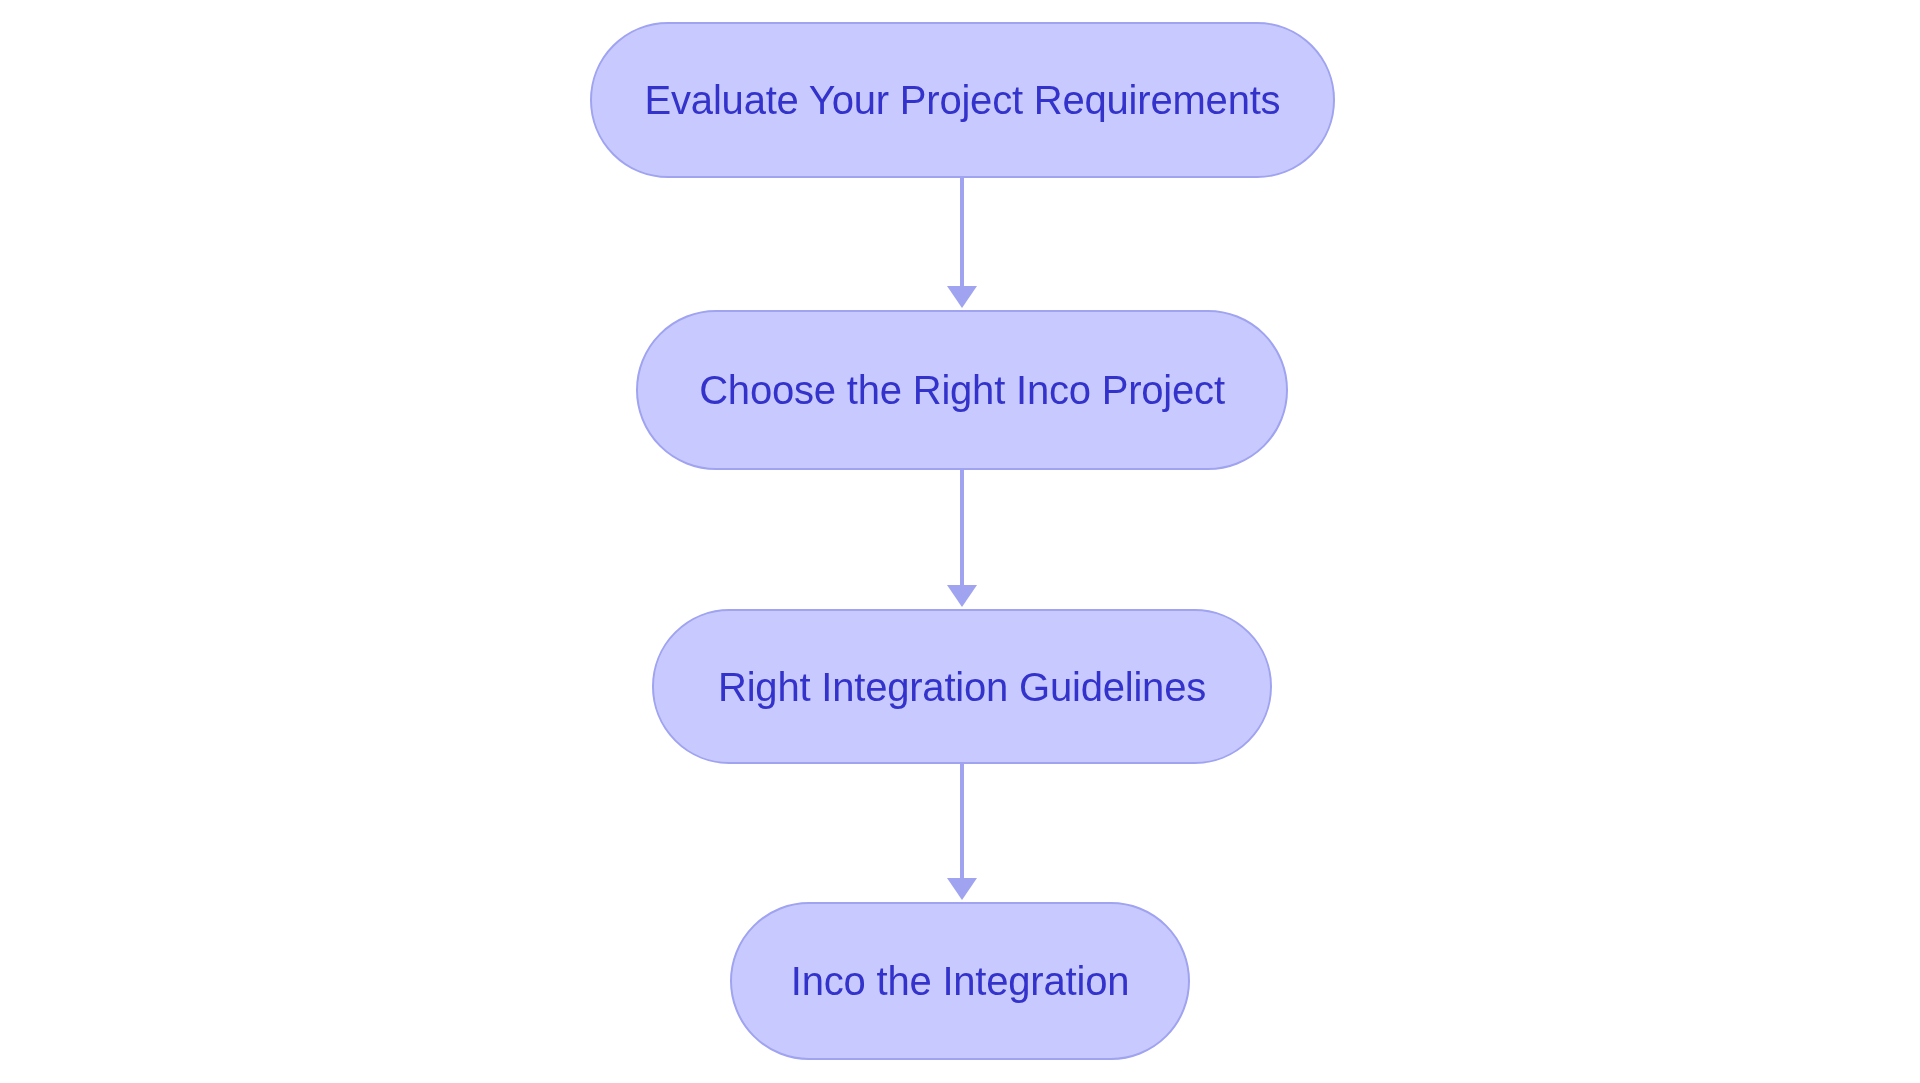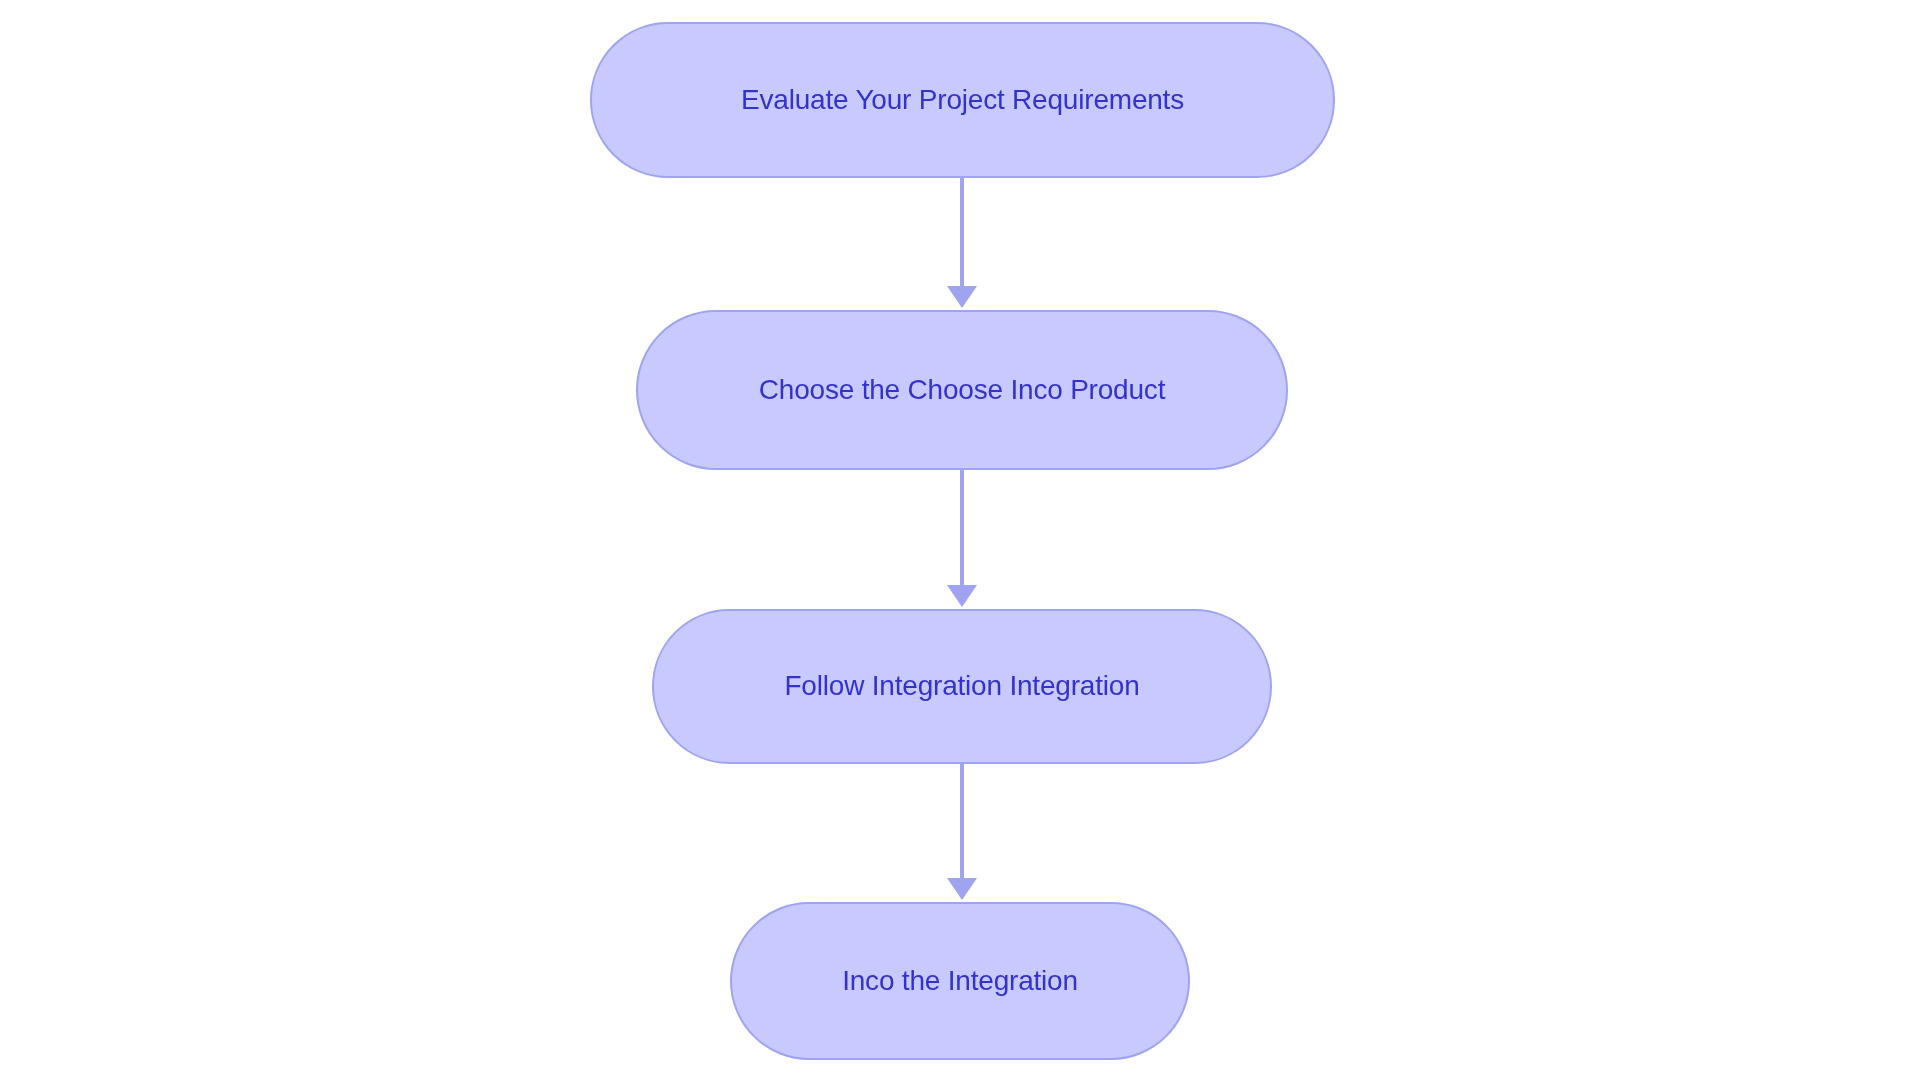--- a/index.html
+++ b/index.html
@@ -31,21 +31,21 @@
     background: #c8caff;
     border: 2px solid #9fa3f0;
     border-radius: 999px;
     z-index: 2;
   }
 
   .flow-node-label {
     color: #3333cc;
     font-family: "Liberation Sans", sans-serif;
     font-weight: 400;
-    font-size: 28px;
+    font-size: 40px;
     line-height: 1.1;
     letter-spacing: -0.2px;
     white-space: nowrap;
     text-align: center;
   }
 
   
   #node-0 { left: 590px;  top: 22px;   width: 745px; height: 156px; }
   #node-1 { left: 636px;  top: 310px;  width: 652px; height: 160px; }
   #node-2 { left: 652px;  top: 609px;  width: 620px; height: 155px; }
@@ -96,30 +96,30 @@
   <div class="flow-node" id="node-0">
     <span class="flow-node-label">Evaluate Your Project Requirements</span>
   </div>
 
   <div class="flow-connector" id="connector-0">
     <div class="conn-line"></div>
     <div class="conn-head"></div>
   </div>
 
   <div class="flow-node" id="node-1">
-    <span class="flow-node-label">Choose the Choose Inco Product</span>
+    <span class="flow-node-label">Choose the Right Inco Project</span>
   </div>
 
   <div class="flow-connector" id="connector-1">
     <div class="conn-line"></div>
     <div class="conn-head"></div>
   </div>
 
   <div class="flow-node" id="node-2">
-    <span class="flow-node-label">Follow Integration Integration</span>
+    <span class="flow-node-label">Right Integration Guidelines</span>
   </div>
 
   <div class="flow-connector" id="connector-2">
     <div class="conn-line"></div>
     <div class="conn-head"></div>
   </div>
 
   <div class="flow-node" id="node-3">
     <span class="flow-node-label">Inco the Integration</span>
   </div>

